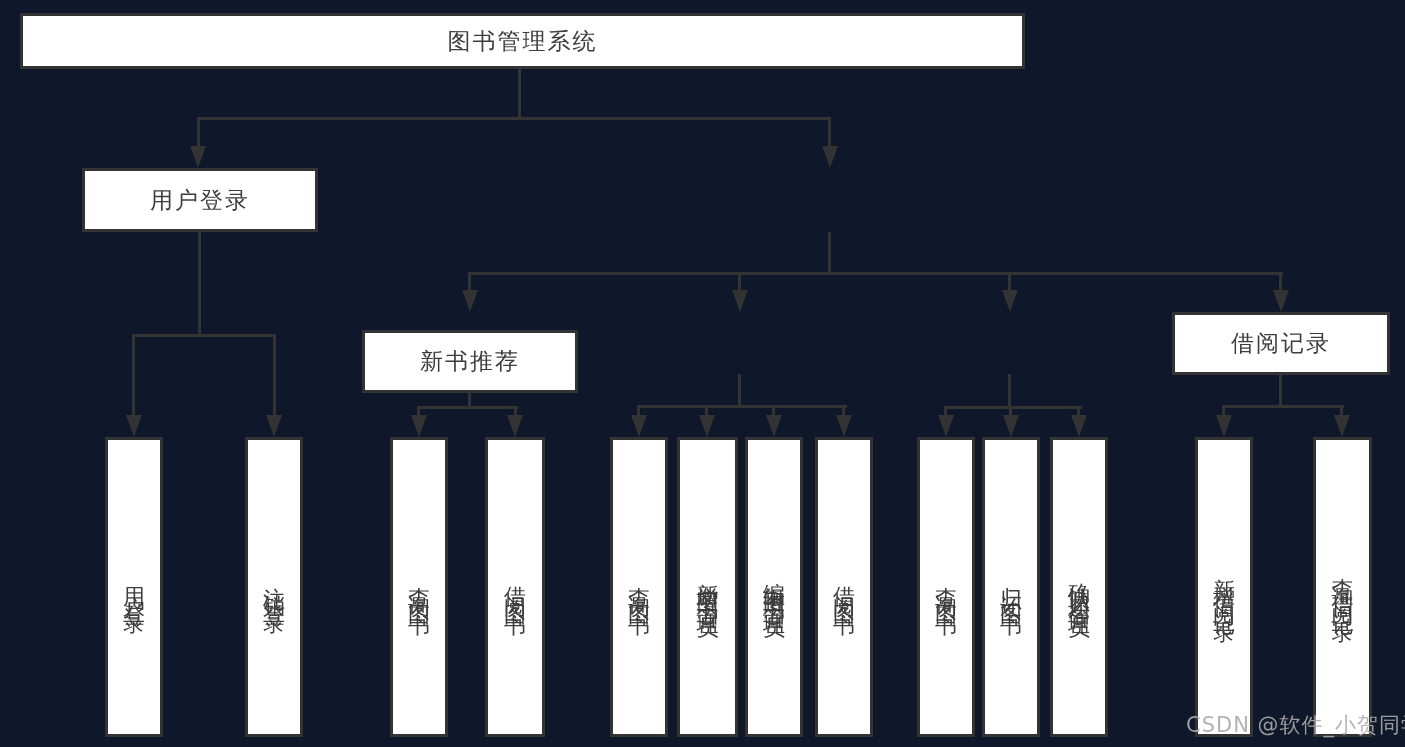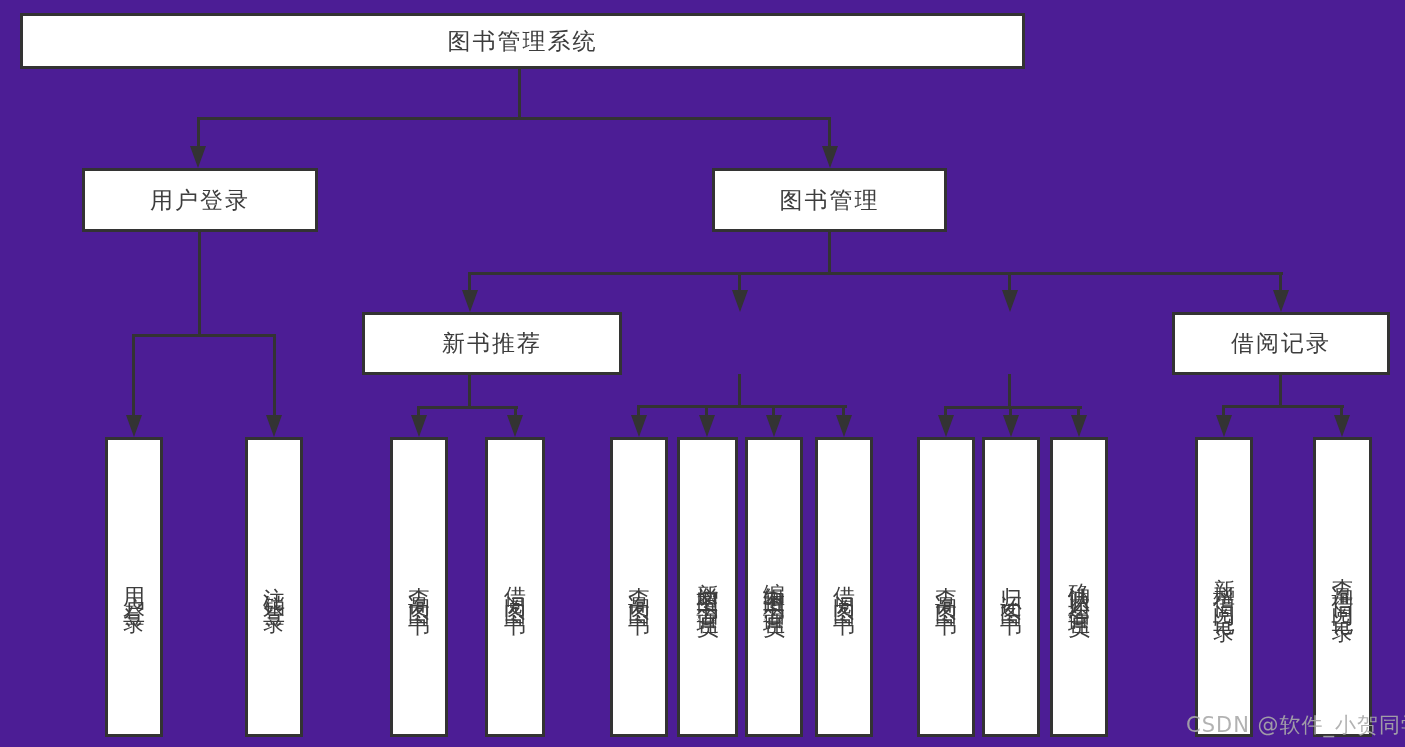--- a/index.html
+++ b/index.html
@@ -1,17 +1,17 @@
 <!DOCTYPE html>
 <html><head>
 <meta charset="utf-8">
 <style>
   html,body{margin:0;padding:0;background:#fff;}
   .canvas{
-    position:relative;width:1405px;height:747px;background:#4c1d95;
+    position:relative;width:1405px;height:747px;background:#0f172a;
     font-family:"DejaVu Sans","Liberation Sans",sans-serif;overflow:hidden;
   }
   .ln{position:absolute;background:#333;}
   .ah{
     position:absolute;width:0;height:0;
     border-left:8px solid transparent;border-right:8px solid transparent;
     border-top:22px solid #333;
   }
   .node{
     position:absolute;background:#fff;border:3px solid #333;box-sizing:border-box;
@@ -89,25 +89,22 @@
   <i class="ln" style="left:1340px;top:405px;width:3px;height:11px"></i>
   <i class="ah" style="left:1334px;top:415px"></i>
 
   <div class="node h" style="left:20px;top:13px;width:1005px;height:56px">
     <span>图书管理系统</span>
   </div>
 
   <div class="node h" style="left:82px;top:168px;width:236px;height:64px">
     <span>用户登录</span>
   </div>
-  <div class="node h" style="left:712px;top:168px;width:235px;height:64px">
-    <span>图书管理</span>
-  </div>
 
-  <div class="node h" style="left:362px;top:312px;width:260px;height:63px">
+  <div class="node h" style="left:362px;top:330px;width:216px;height:63px">
     <span>新书推荐</span>
   </div>
   <div class="node h" style="left:1172px;top:312px;width:218px;height:63px">
     <span>借阅记录</span>
   </div>
 
   <div class="node" style="left:105px;top:437px;width:58px;height:300px">
     <span class="vt">用户登录</span>
   </div>
   <div class="node" style="left:245px;top:437px;width:58px;height:300px">

